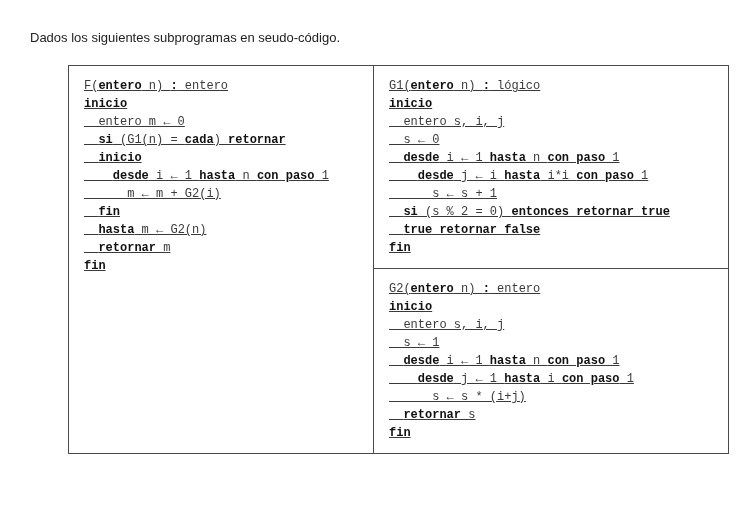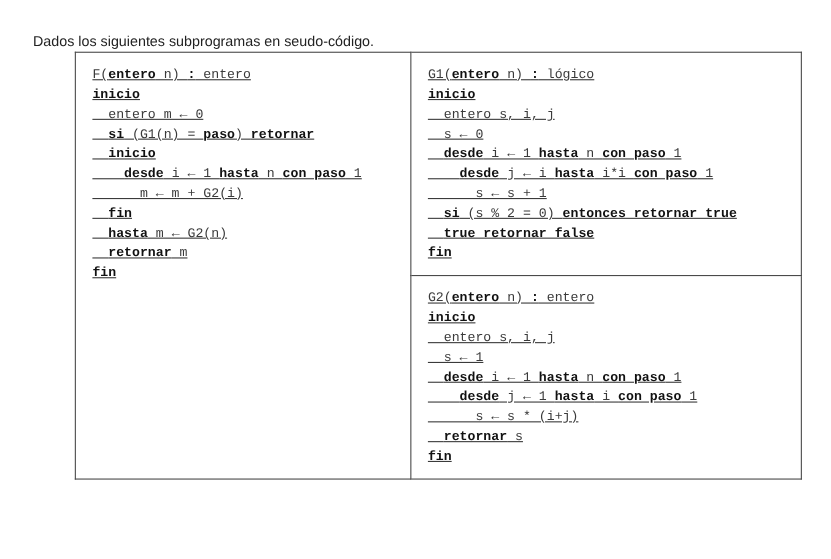--- a/index.html
+++ b/index.html
@@ -13,21 +13,21 @@
   }
   .page {
     padding: 30px 30px 20px 30px;
     box-sizing: border-box;
   }
   .intro, .outro {
     font-size: 13px;
     line-height: 1.3;
     color: #222;
   }
-  .intro { }
+  .intro { margin-bottom: 18px; }
   .outro { margin-top: 16px; }
 
   table.code-table {
     border-collapse: collapse;
     width: 660px;
     margin-left: 38px;
     table-layout: fixed;
   }
   table.code-table td {
     border: 1px solid #4a4a4a;
@@ -62,21 +62,21 @@
     <colgroup>
       <col class="col-left">
       <col class="col-right">
     </colgroup>
     <tbody>
         <tr>
       <td rowspan="2">
         <pre class="code">F(<b>entero</b> n) <b>:</b> entero
 <b>inicio</b>
   entero m ← 0
-  <b>si</b> (G1(n) = <b>paso</b>) <b>retornar</b>
+  <b>si</b> (G1(n) = <b>cada</b>) <b>retornar</b>
   <b>inicio</b>
     <b>desde</b> i ← 1 <b>hasta</b> n <b>con paso</b> 1
       m ← m + G2(i)
   <b>fin</b>
   <b>hasta</b> m ← G2(n)
   <b>retornar</b> m
 <b>fin</b></pre>
       </td>
       <td>
         <pre class="code">G1(<b>entero</b> n) <b>:</b> lógico

